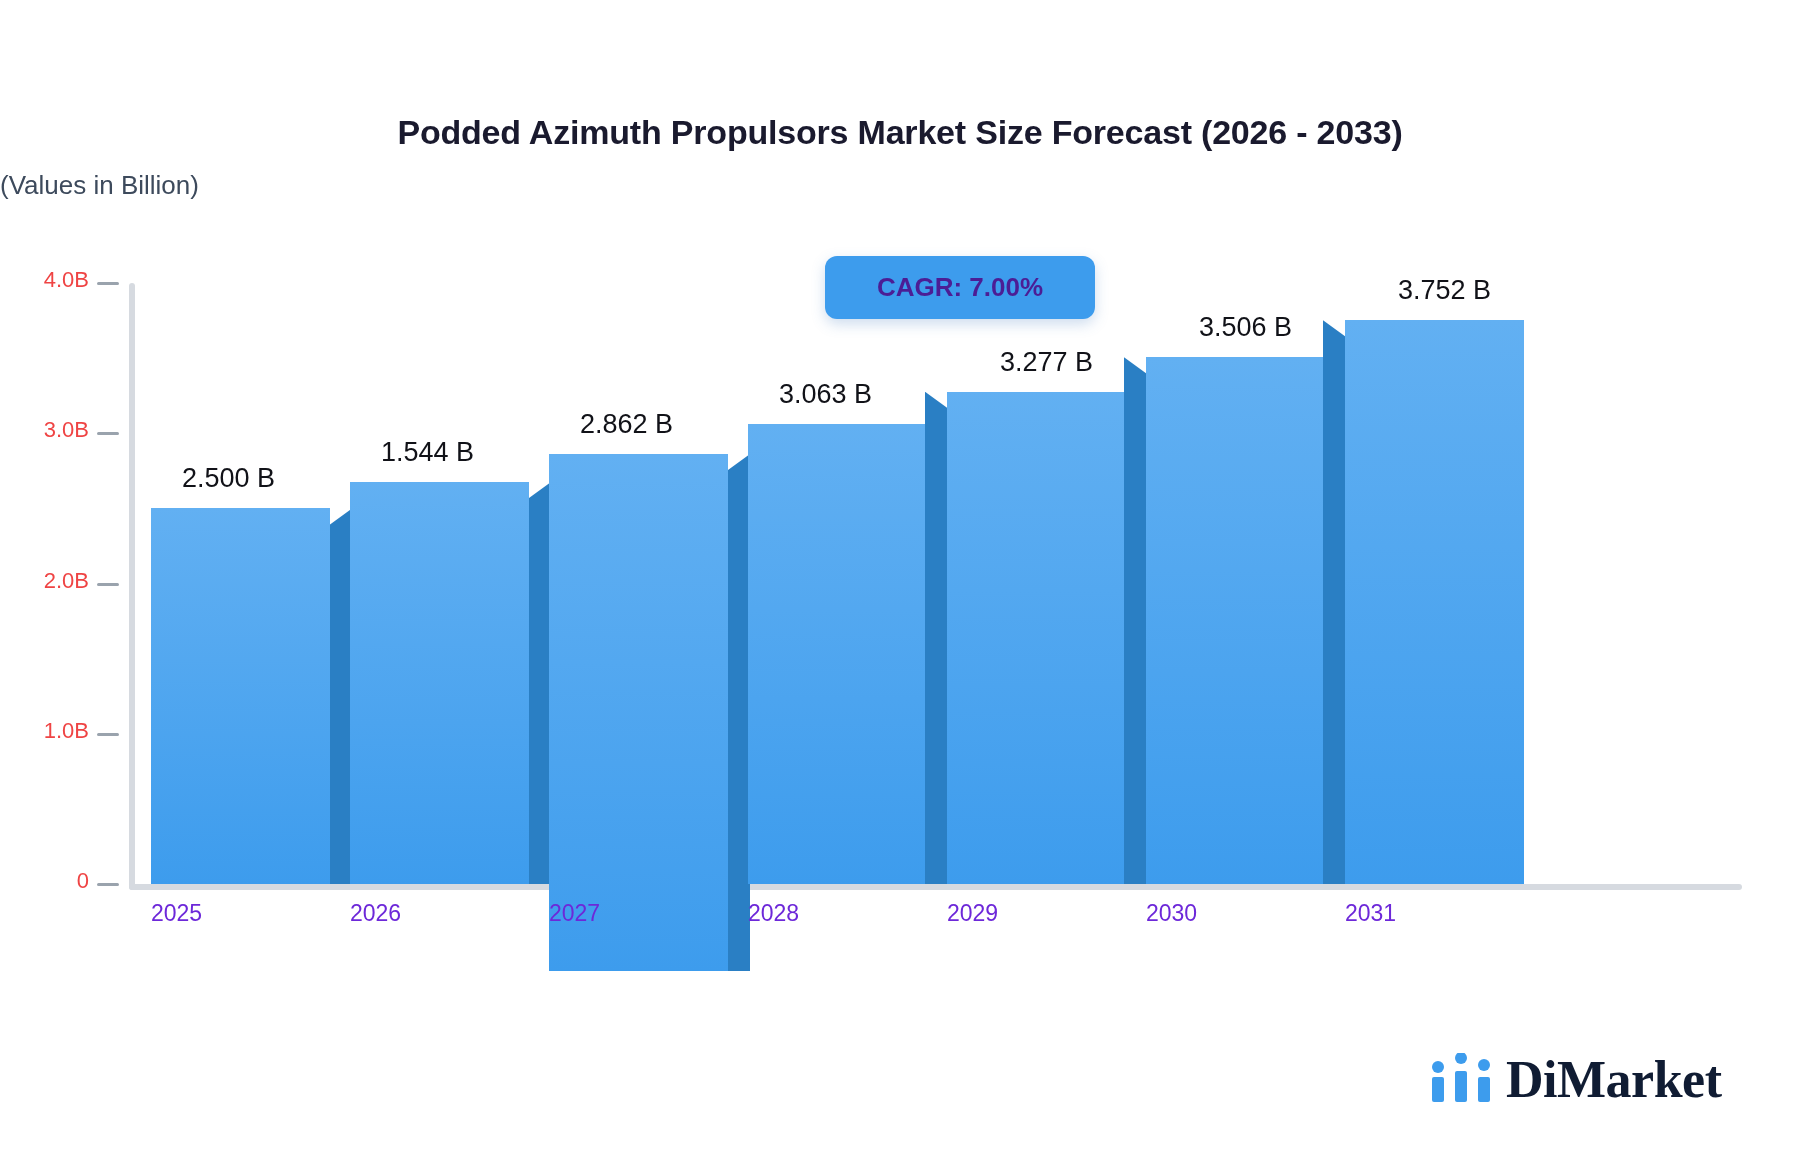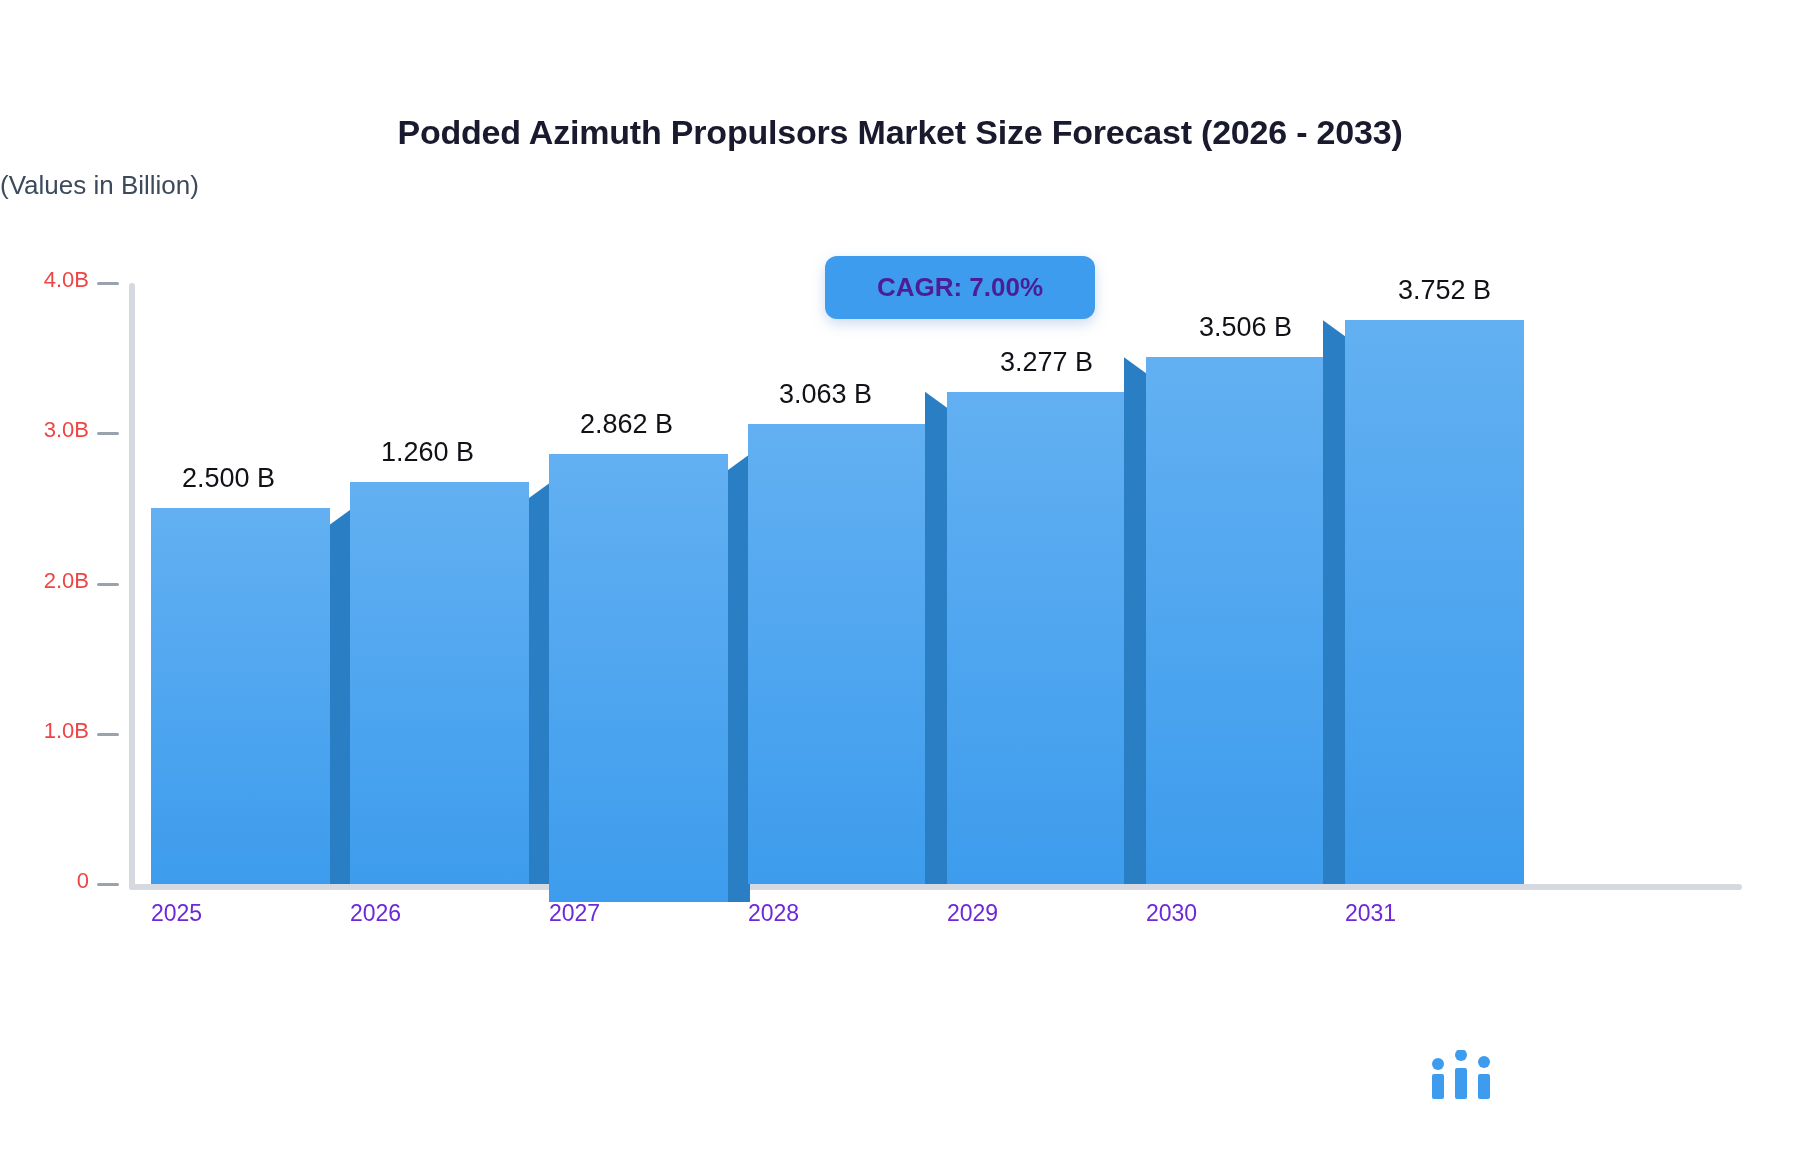--- a/index.html
+++ b/index.html
@@ -222,23 +222,23 @@
       </div>
     <div id="bars">
         <div class="bar-group" style="left: 151px; width: 179px; height: 375.625px; top: 508.375px;">
           <div class="bar-side-right"></div>
           <div class="bar-front"></div>
           <div class="bar-value shift-left">2.500 B</div>
         </div>
         <div class="bar-group" style="left: 350px; width: 179px; height: 401.919px; top: 482.081px;">
           <div class="bar-side-right"></div>
           <div class="bar-front"></div>
-          <div class="bar-value shift-left">1.260 B</div>
-        </div>
-        <div class="bar-group" style="left: 549px; width: 179px; height: 448px; top: 453.984px;">
+          <div class="bar-value shift-left">1.544 B</div>
+        </div>
+        <div class="bar-group" style="left: 549px; width: 179px; height: 517px; top: 453.984px;">
           <div class="bar-side-right"></div>
           <div class="bar-front"></div>
           <div class="bar-value shift-left">2.862 B</div>
         </div>
         <div class="bar-group" style="left: 748px; width: 179px; height: 460.216px; top: 423.784px;">
           <div class="bar-side-right"></div>
           <div class="bar-front"></div>
           <div class="bar-value shift-left">3.063 B</div>
         </div>
         <div class="bar-group" style="left: 947px; width: 179px; height: 492.369px; top: 391.631px;">
@@ -272,15 +272,16 @@
     <span id="logo-icon">
       <svg width="62" height="50" viewBox="0 0 62 50" xmlns="http://www.w3.org/2000/svg">
         <circle cx="8" cy="14" r="6" fill="#3d9ced"></circle>
         <circle cx="31" cy="5" r="6" fill="#3d9ced"></circle>
         <circle cx="54" cy="12" r="6" fill="#3d9ced"></circle>
         <rect x="2" y="24" width="12" height="25" rx="2" fill="#3d9ced"></rect>
         <rect x="25" y="18" width="12" height="31" rx="2" fill="#3d9ced"></rect>
         <rect x="48" y="24" width="12" height="25" rx="2" fill="#3d9ced"></rect>
       </svg>
     </span>
+    <span id="logo-text">DiMarket</span>
   </div>
 
 </div>
 
 </body></html>

